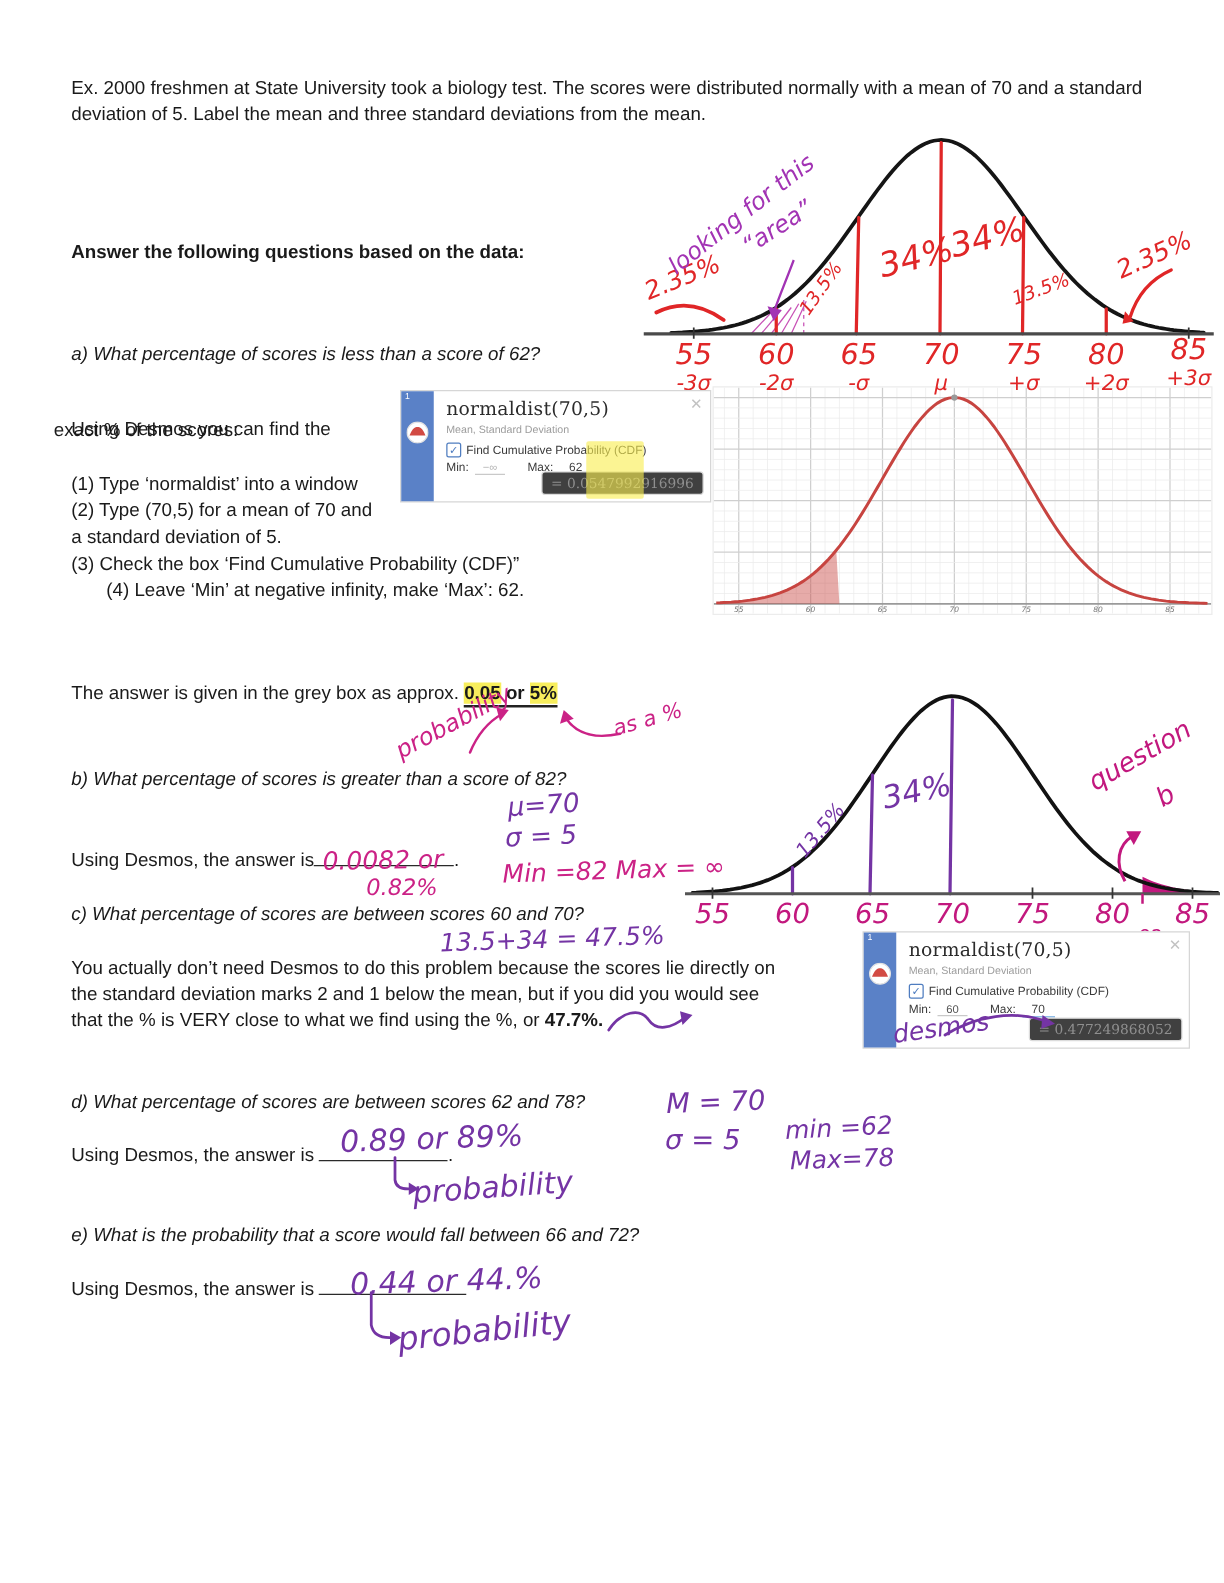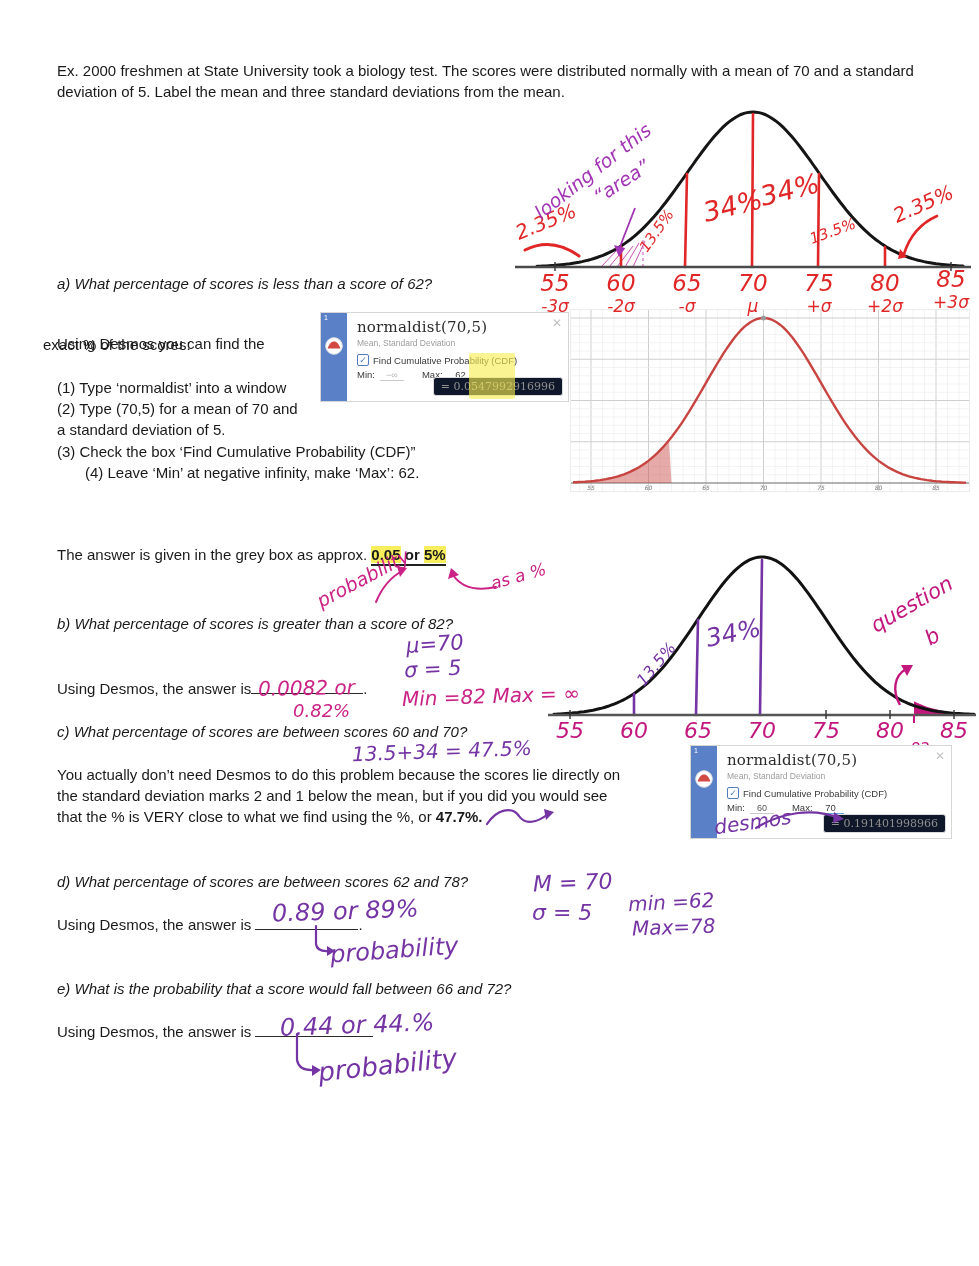--- a/index.html
+++ b/index.html
@@ -24,31 +24,32 @@
   .dicon{position:absolute;left:4px;top:24px;}
   .dbody{position:absolute;left:26px;top:0;right:0;bottom:0;padding:5px 0 0 10px;}
   .dtitle{font-family:"DejaVu Serif",serif;font-size:15px;color:#2b2b2b;letter-spacing:.2px;}
   .dsub{font-size:8.5px;color:#9c9c9c;margin-top:2px;}
   .dcdf{display:flex;align-items:center;gap:4px;margin-top:6px;font-size:9.5px;color:#3a3a3a;}
   .dcheck{display:inline-flex;align-items:center;justify-content:center;width:10px;height:10px;
           border:1.4px solid #4f7dc0;border-radius:2px;color:#4f7dc0;font-size:9px;font-style:normal;line-height:1;}
   .dmm{margin-top:3px;font-size:9.5px;color:#3a3a3a;display:flex;align-items:baseline;gap:5px;}
   .dminval{display:inline-block;min-width:24px;text-align:center;color:#b5b5b5;border-bottom:1px solid #c9c9c9;font-size:9px;}
   .dmaxval{display:inline-block;min-width:26px;text-align:center;color:#3f3f3f;border-bottom:1.6px solid #6ca6e0;font-size:9.5px;}
-  .dresult{position:absolute;right:5px;bottom:5px;border:1px solid #dcdcdc;background:#0f172a;border-radius:3px;
+  .dresult{position:absolute;right:5px;bottom:5px;border:1px solid #dcdcdc;background:#404040;border-radius:3px;
            padding:2px 7px;font-family:"DejaVu Serif",serif;font-size:11px;color:#8f8f8f;}
   .dclose{position:absolute;top:3px;right:6px;color:#c2c2c2;font-size:12px;font-style:normal;z-index:6;}
   .dhl{position:absolute;background:rgba(249,238,80,0.62);border-radius:2px;z-index:5;}
 </style>
 </head>
 <body>
 
 <div class="page">
 
   <div class="t wrap" style="left:57px;top:60px;width:875px;">Ex.  2000 freshmen at State University took a biology test.  The scores were distributed normally with a mean of 70 and a standard deviation of 5.  Label the mean and three standard deviations from the mean.</div>
+  <div class="t bold" style="left:57px;top:191px;">Answer the following questions based on the data:</div>
   <div class="t it" style="left:57px;top:273px;">a)  What percentage of scores is less than a score of 62?</div>
 
   <div class="t" style="left:57px;top:313px;margin-top:20px;">Using Desmos you can find the</div>
   <div class="t" style="left:43px;top:334px;">exact % of the scores:</div>
   <div class="t" style="left:57px;top:377px;">(1) Type ‘normaldist’ into a window</div>
   <div class="t" style="left:57px;top:398px;">(2) Type (70,5) for a mean of 70 and</div>
   <div class="t" style="left:57px;top:419px;">a standard deviation of 5.</div>
   <div class="t" style="left:57px;top:441px;">(3) Check the box ‘Find Cumulative Probability (CDF)”</div>
   <div class="t" style="left:57px;top:462px;margin-left:28px;">(4) Leave ‘Min’ at negative infinity, make ‘Max’: 62.</div>
 
@@ -294,21 +295,21 @@
         <span class="dcheck">✓</span>
         <span>Find Cumulative Probability (CDF)</span>
       </div>
       <div class="dmm">
         <span>Min:</span>
         <span class="dminval" style="color:#555;">60</span>
         <span style="width:8px"></span>
         <span>Max:</span>
         <span class="dmaxval">70</span>
       </div>
-      <div class="dresult">=  0.191401998966</div>
+      <div class="dresult">=  0.477249868052</div>
     </div>
     <div class="dclose">✕</div>
   </div>
 
   <div class="hw pink" style="left:312px;top:567px;font-size:19px;transform:rotate(-28deg);">probability</div>
   <div class="hw pink" style="left:490px;top:566px;font-size:17px;transform:rotate(-16deg);">as a %</div>
 
   <div class="hw purple" style="left:406px;top:632px;font-size:21px;transform:rotate(-4deg);">μ=70</div>
   <div class="hw purple" style="left:404px;top:657px;font-size:21px;transform:rotate(-3deg);">σ = 5</div>
   <div class="hw pink" style="left:258px;top:676px;font-size:20px;transform:rotate(-1deg);">0.0082  or</div>

